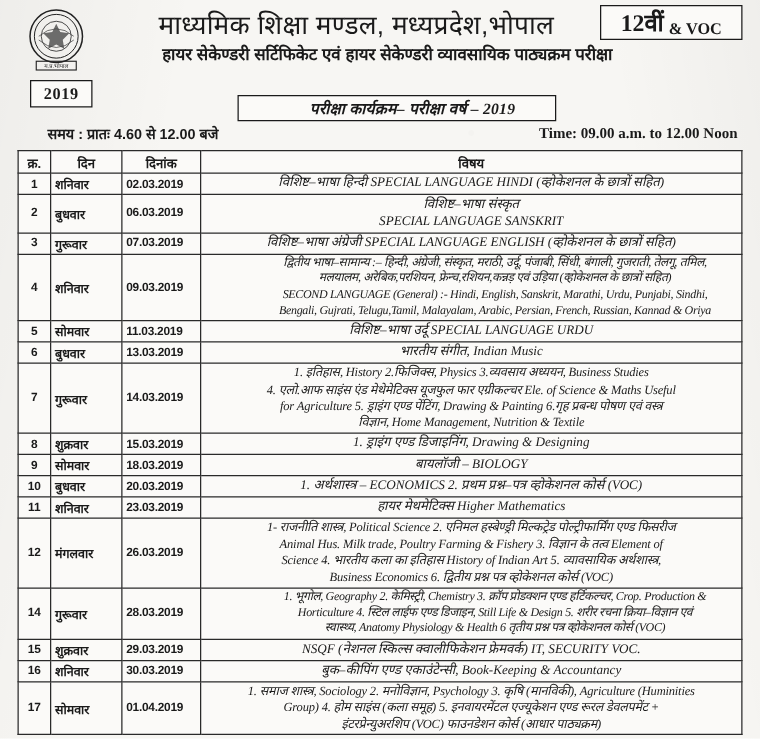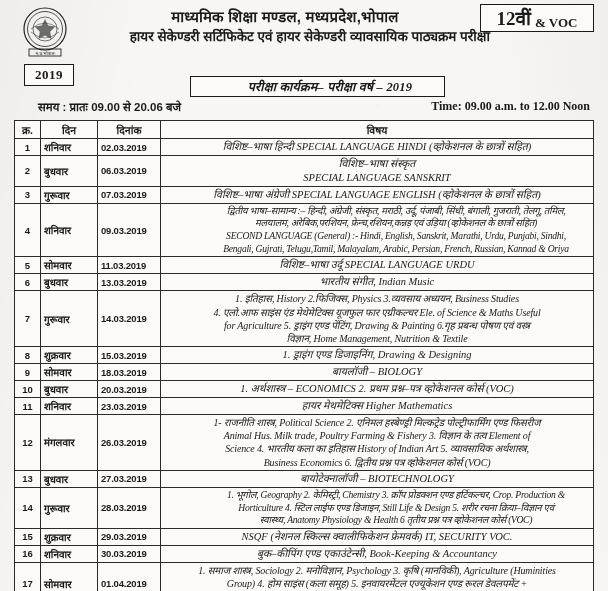--- a/index.html
+++ b/index.html
@@ -100,22 +100,22 @@
 
   .title-block {
     position: absolute;
     left: 80px;
     right: 118px;
     top: 8px;
     text-align: center;
   }
   .title-line1 {
     font-family: "Liberation Sans", sans-serif;
-    font-size: 15px;
-    font-weight: 700;
+    font-size: 21px;
+    font-weight: 400;
     letter-spacing: 0.2px;
     line-height: 1.25;
     white-space: nowrap;
   }
   .title-line2 {
     font-family: Liberation Sans, sans-serif;
     font-size: 13.5px;
     font-weight: 700;
     line-height: 1.3;
     margin-top: 1px;
@@ -281,21 +281,21 @@
     <div class="title-block">
       <div class="title-line1">माध्यमिक शिक्षा मण्डल, मध्यप्रदेश,भोपाल</div>
       <div class="title-line2">हायर सेकेण्डरी सर्टिफिकेट एवं हायर सेकेण्डरी व्यावसायिक पाठ्यक्रम परीक्षा</div>
     </div>
 
     <div class="exam-banner">
       <span>परीक्षा कार्यक्रम– परीक्षा वर्ष – 2019</span>
     </div>
 
     <div class="time-row">
-      <div class="time-hi">समय : प्रातः 09.00 से 20.06 बजे</div>
+      <div class="time-hi">समय : प्रातः 4.60 से 12.00 बजे</div>
       <div class="time-en">Time:  09.00 a.m. to 12.00 Noon</div>
     </div>
   </div>
 
   <div class="table-wrap">
     <table class="sched">
       <colgroup>
         <col class="c-sn">
           <col class="c-day">
           <col class="c-date">
@@ -410,28 +410,20 @@
             <td class="day">मंगलवार</td>
             <td class="date">26.03.2019</td>
             <td class="subj tight">
               <span class="ln">1- राजनीति शास्त्र, Political Science 2. एनिमल हस्बेण्ड्री मिल्कट्रेड पोल्ट्रीफार्मिंग एण्ड फिसरीज</span>
               <span class="ln">Animal Hus. Milk trade, Poultry Farming &amp; Fishery 3. विज्ञान के तत्व Element  of</span>
               <span class="ln">Science 4. भारतीय कला का इतिहास History of Indian Art   5. व्यावसायिक अर्थशास्त्र,</span>
               <span class="ln">Business Economics  6. द्वितीय प्रश्न पत्र व्होकेशनल कोर्स (VOC)</span>
             </td>
           </tr>
           <tr>
-            <td class="sn">13</td>
-            <td class="day">बुधवार</td>
-            <td class="date">27.03.2019</td>
-            <td class="subj">
-              <span class="ln">बायोटेक्नालॉजी   –   BIOTECHNOLOGY</span>
-            </td>
-          </tr>
-          <tr>
             <td class="sn">14</td>
             <td class="day">गुरूवार</td>
             <td class="date">28.03.2019</td>
             <td class="subj tighter">
               <span class="ln">1. भूगोल, Geography 2. केमिस्ट्री, Chemistry 3. क्रॉप प्रोडक्शन एण्ड हर्टिकल्चर, Crop. Production &amp;</span>
               <span class="ln">Horticulture 4. स्टिल लाईफ एण्ड डिजाइन, Still Life &amp; Design 5. शरीर रचना क्रिया–विज्ञान एवं</span>
               <span class="ln">स्वास्थ्य, Anatomy Physiology &amp; Health  6 तृतीय प्रश्न पत्र व्होकेशनल कोर्स (VOC)</span>
             </td>
           </tr>
           <tr>

